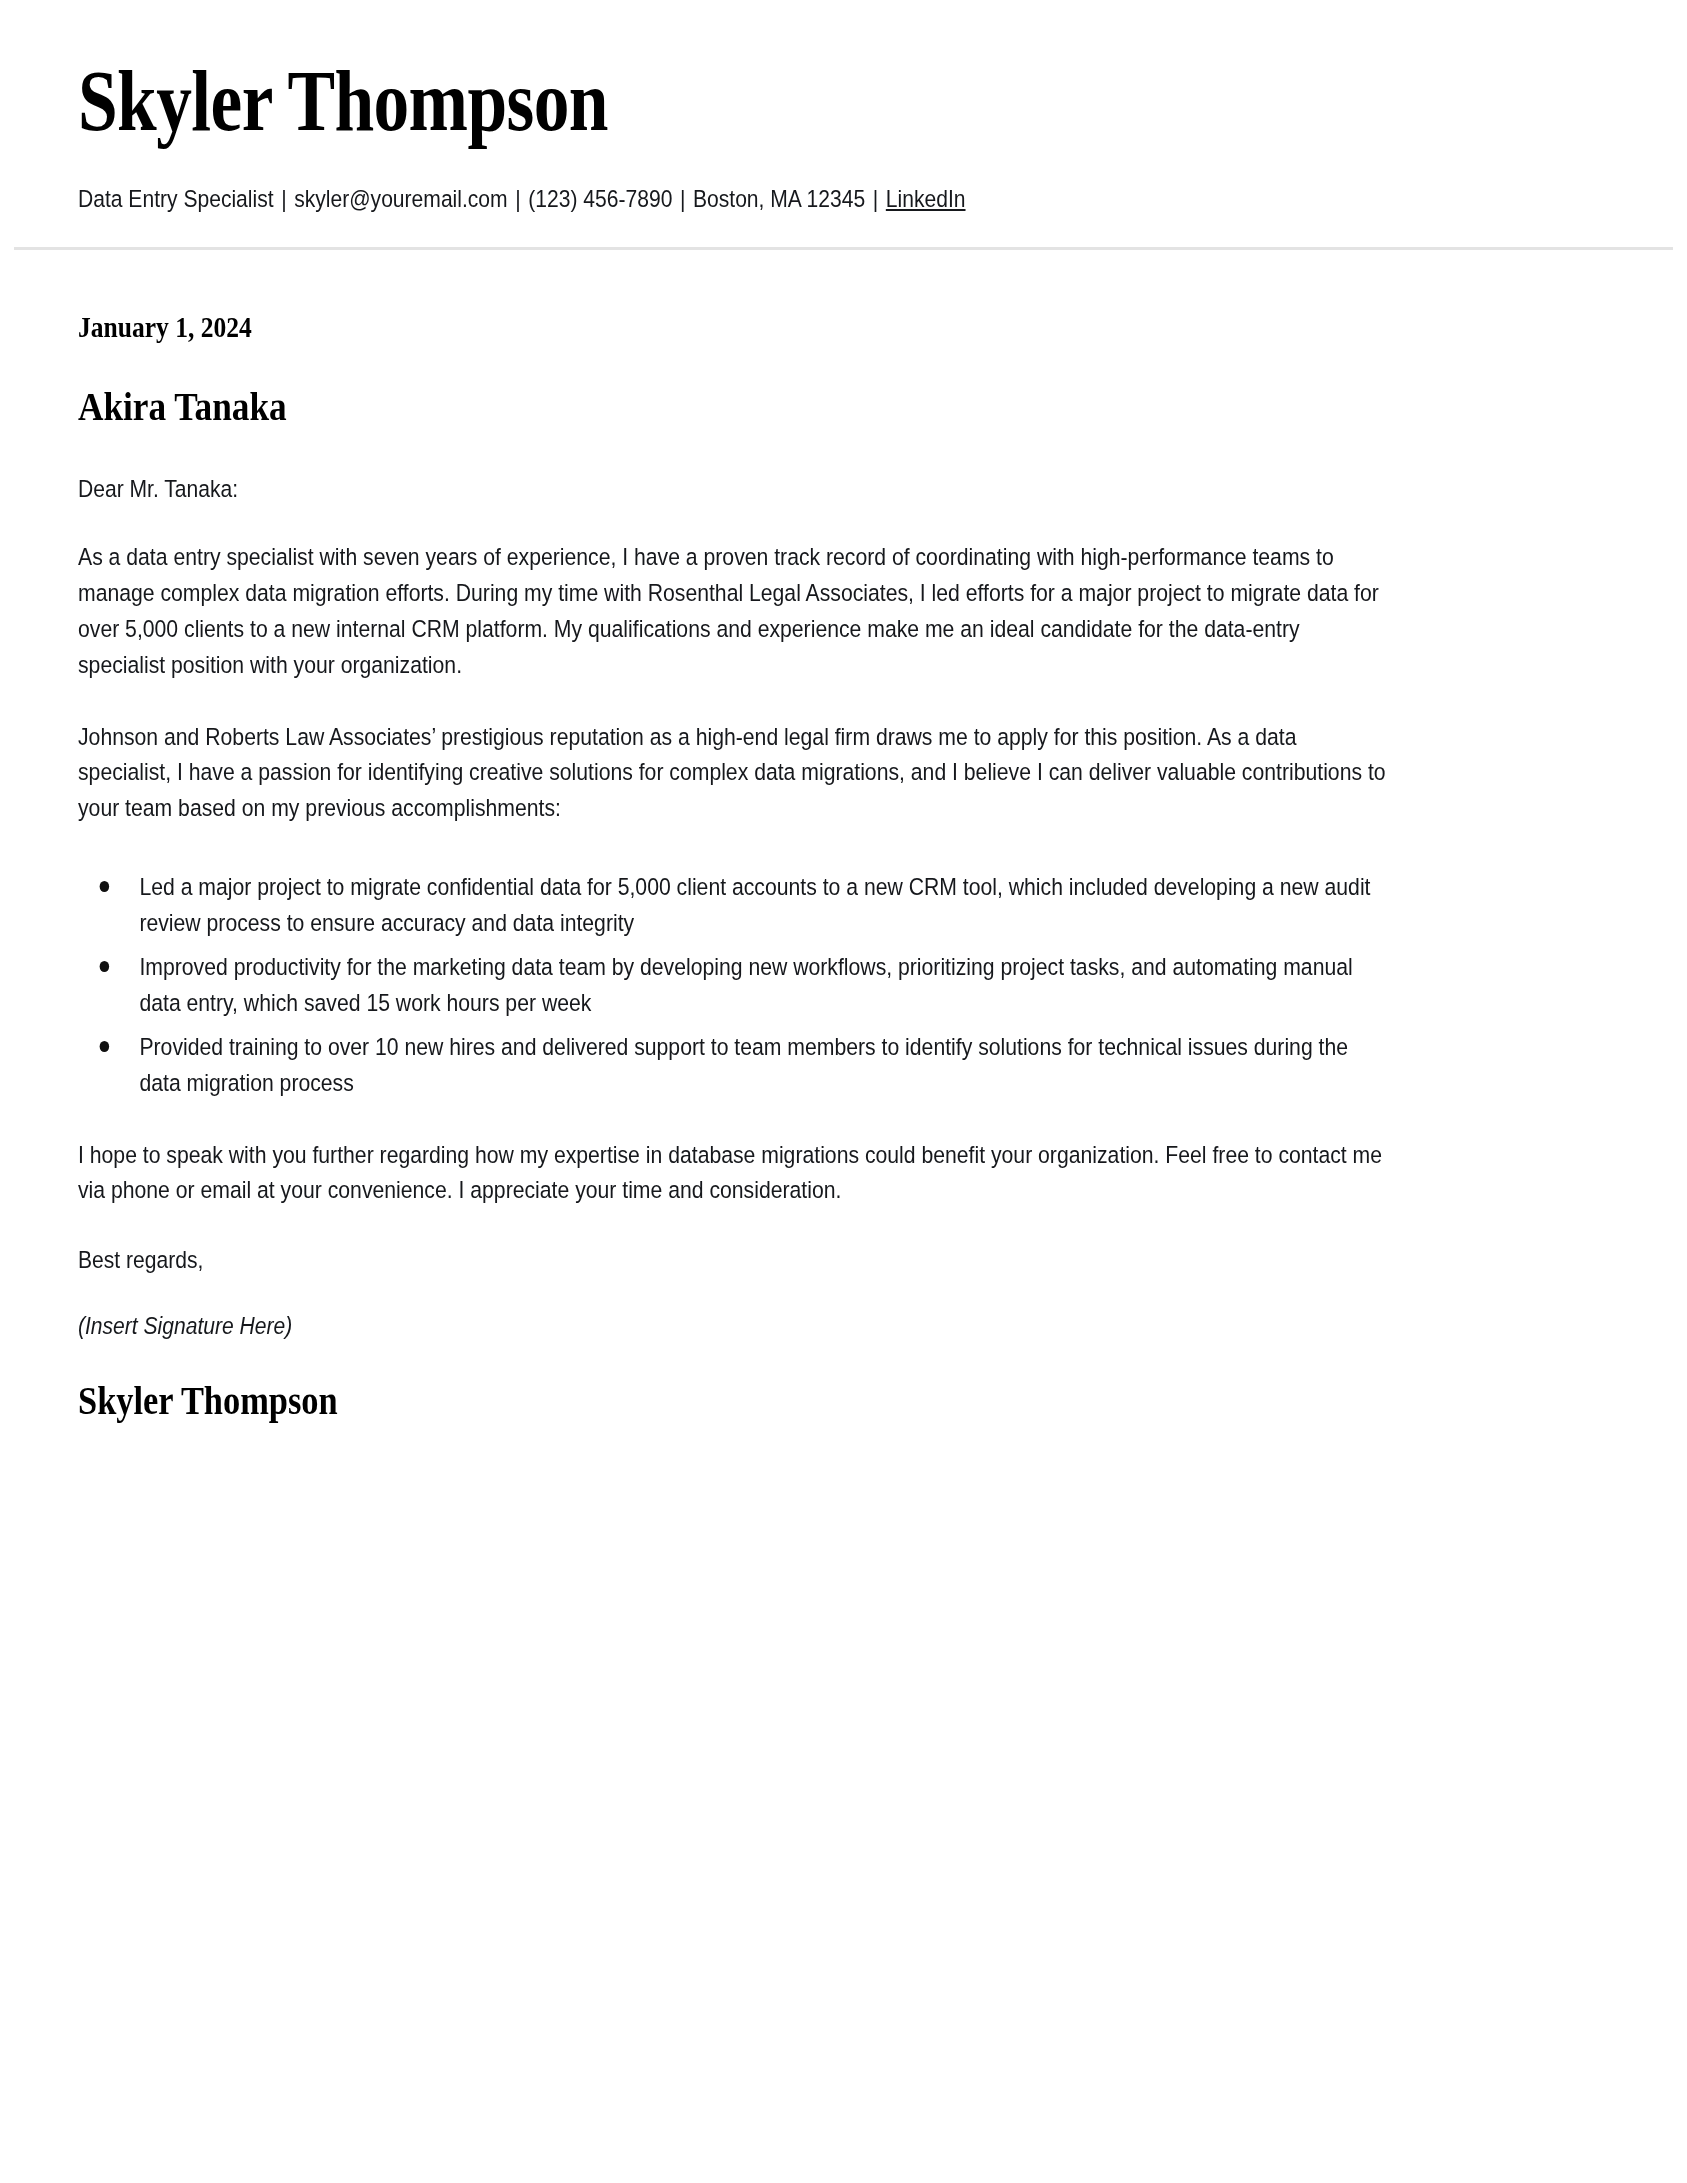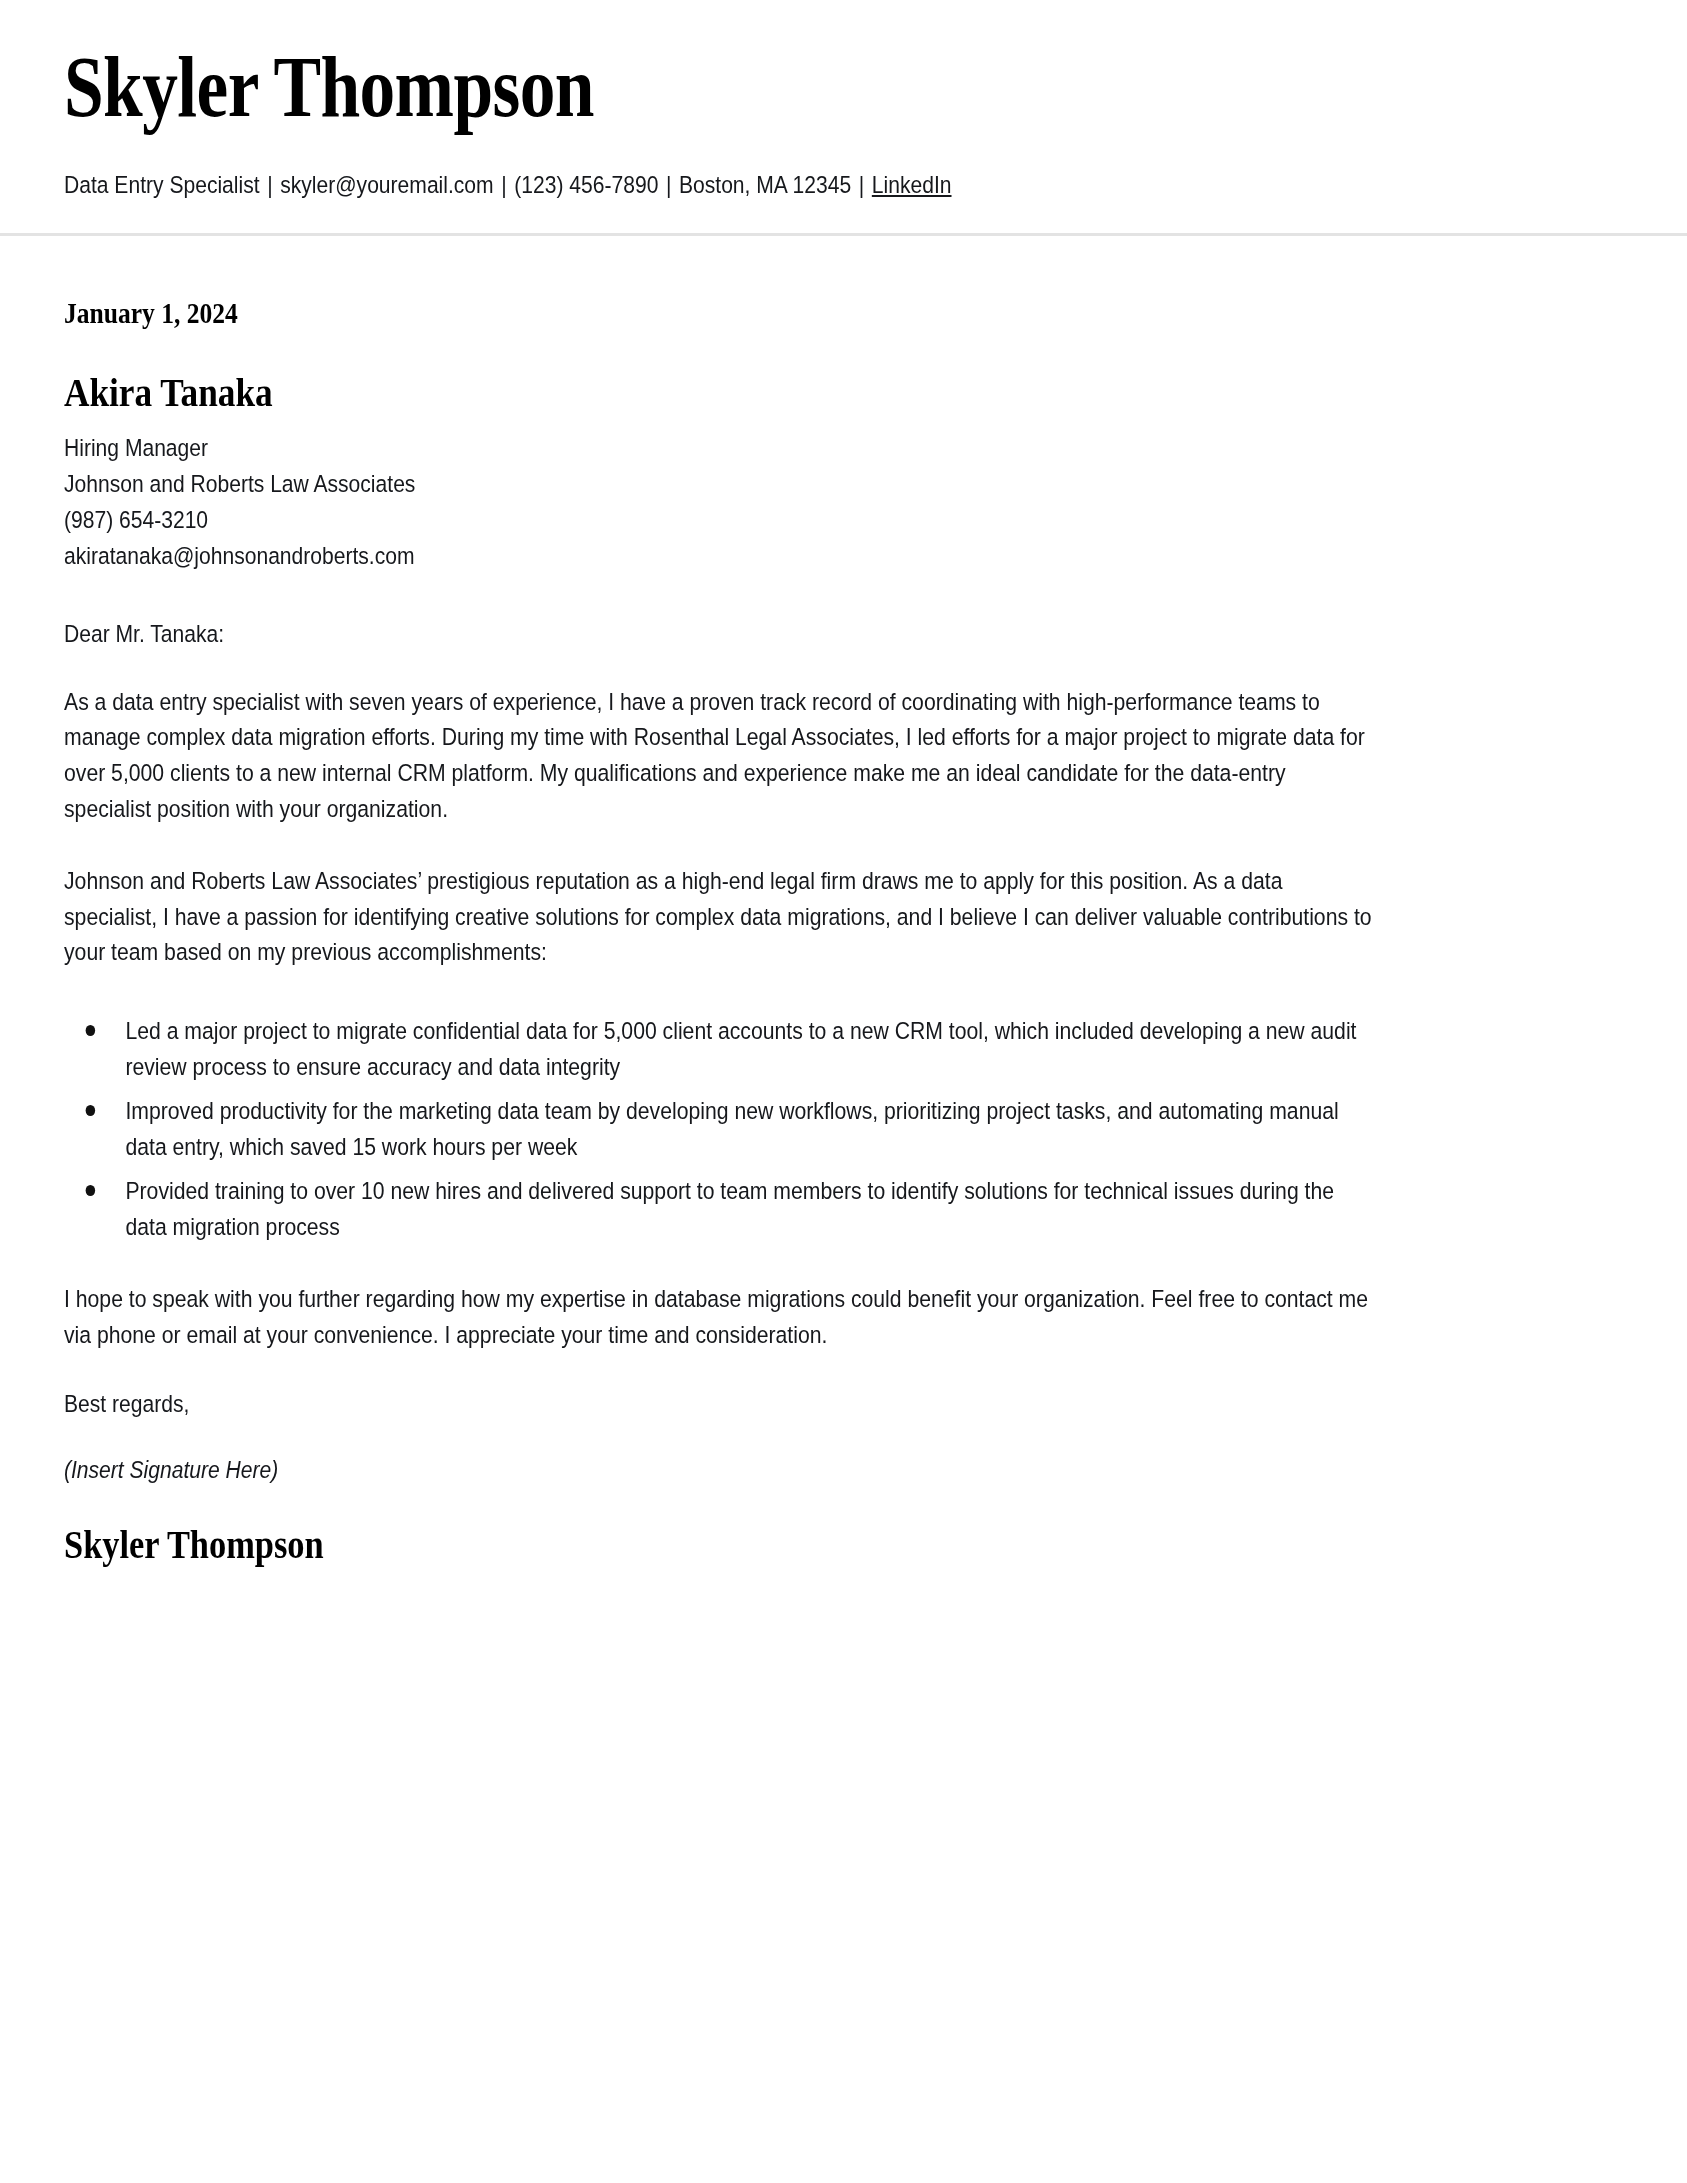--- a/index.html
+++ b/index.html
@@ -12,21 +12,21 @@
     height: 2183px;
     font-family: "Liberation Sans", sans-serif;
     color: #1a1a1a;
     overflow: hidden;
   }
 
   .page {
     width: 1687px;
     height: 2183px;
     box-sizing: border-box;
-    padding: 0;
+    padding: 14px;
     position: relative;
     background: #fff;
   }
 
   
   .header {
     padding: 41px 64px 0 64px;
   }
 
   .name-heading {
@@ -203,26 +203,20 @@
   </div>
 
   <div class="divider"></div>
 
   <div class="body-wrap">
 
     <div class="letter-date">January 1, 2024</div>
 
     <div class="recipient-name">Akira Tanaka</div>
 
-    <div class="recipient-lines">
-      <div class="rline">Hiring Manager</div>
-      <div class="rline">Johnson and Roberts Law Associates</div>
-      <div class="rline">(987) 654-3210</div>
-      <div class="rline">akiratanaka@johnsonandroberts.com</div>
-    </div>
 
     <div class="salutation">Dear Mr. Tanaka:</div>
 
     <p class="para">As a data entry specialist with seven years of experience, I have a proven track record of coordinating with high-performance teams to manage complex data migration efforts. During my time with Rosenthal Legal Associates, I led efforts for a major project to migrate data for over 5,000 clients to a new internal CRM platform. My qualifications and experience make me an ideal candidate for the data-entry specialist position with your organization.</p>
 
     <p class="para">Johnson and Roberts Law Associates’ prestigious reputation as a high-end legal firm draws me to apply for this position. As a data specialist, I have a passion for identifying creative solutions for complex data migrations, and I believe I can deliver valuable contributions to your team based on my previous accomplishments:</p>
 
     <ul class="bullet-list">
       <li class="bullet-item">
         <span class="bullet-marker"></span>

